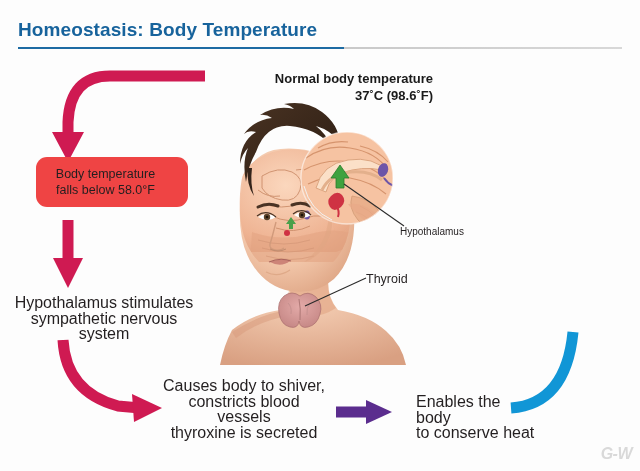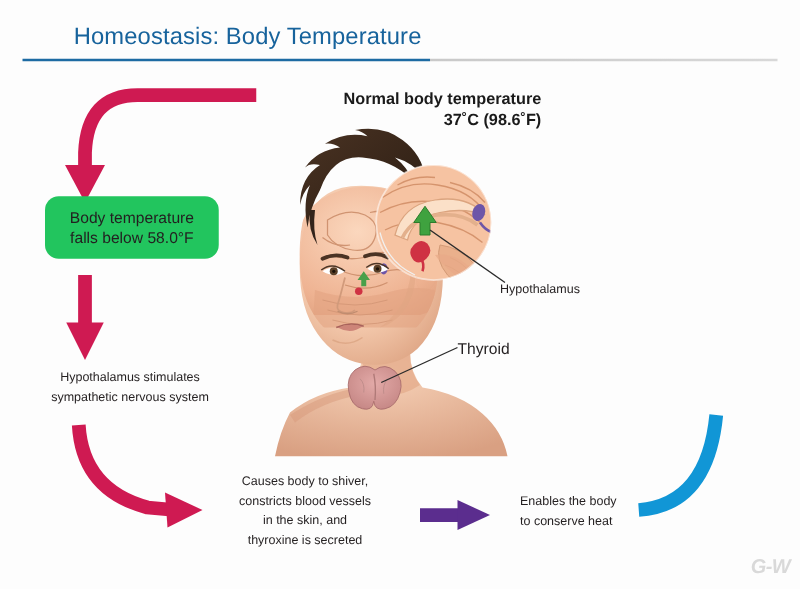--- a/index.html
+++ b/index.html
@@ -11,41 +11,41 @@
     position:relative;
   }
   #slide{position:absolute;inset:0;}
 
   
   .title-bar{
     position:absolute; left:0; top:10px; width:640px; height:34px;
   }
   .title-text{
     position:absolute; left:18px; top:9px;
-    font-size:19px; font-weight:normal; color:#17639c;
-    letter-spacing:0.1px; white-space:nowrap;margin-left:41px;
+    font-size:19px; font-weight:bold; color:#17639c;
+    letter-spacing:0.1px; white-space:nowrap;
   }
   .title-rule{
     position:absolute; left:18px; top:37px; width:604px; height:2px;
     background:linear-gradient(to right,#1d6ba3 0%,#1d6ba3 54%,#c9c9c9 54%,#d8d8d8 100%);
   }
 
   
-  .txt{position:absolute; color:#231f20; font-size:10px; line-height:15.5px;}
+  .txt{position:absolute; color:#231f20; font-size:16px; line-height:15.5px;}
   .txt.center{text-align:center;}
 
   #normal-temp{
     left:205px; top:70px; width:228px;
     text-align:right; font-size:13px; font-weight:bold; line-height:17px;
     color:#1a1a1a;
   }
 
   #pinkbox{
     position:absolute; left:36px; top:157px; width:139px; height:50px;
-    background:#22c55e; border-radius:11px;
+    background:#ef4444; border-radius:11px;padding-left:13px;
   }
   #pinkbox .inner{
     position:absolute; left:0; top:9px; width:139px;
     text-align:center; font-size:12.5px; line-height:16px; color:#231f20;
   }
 
   #hypo-stim{left:6px; top:295px; width:196px;}
   #causes{left:160px; top:378px; width:168px;}
   #enables{left:416px; top:394px; width:120px;}
 
@@ -259,21 +259,20 @@
   </div>
 
   <div class="txt center" id="hypo-stim">
     <div>Hypothalamus stimulates</div>
     <div>sympathetic nervous system</div>
   </div>
 
   <div class="txt center" id="causes">
     <div>Causes body to shiver,</div>
     <div>constricts blood vessels</div>
-    <div>in the skin, and</div>
     <div>thyroxine is secreted</div>
   </div>
 
   <div class="txt" id="enables">
     <div>Enables the body</div>
     <div>to conserve heat</div>
   </div>
 
   <div class="txt" id="label-hypothalamus">Hypothalamus</div>
   <div class="txt" id="label-thyroid">Thyroid</div>

